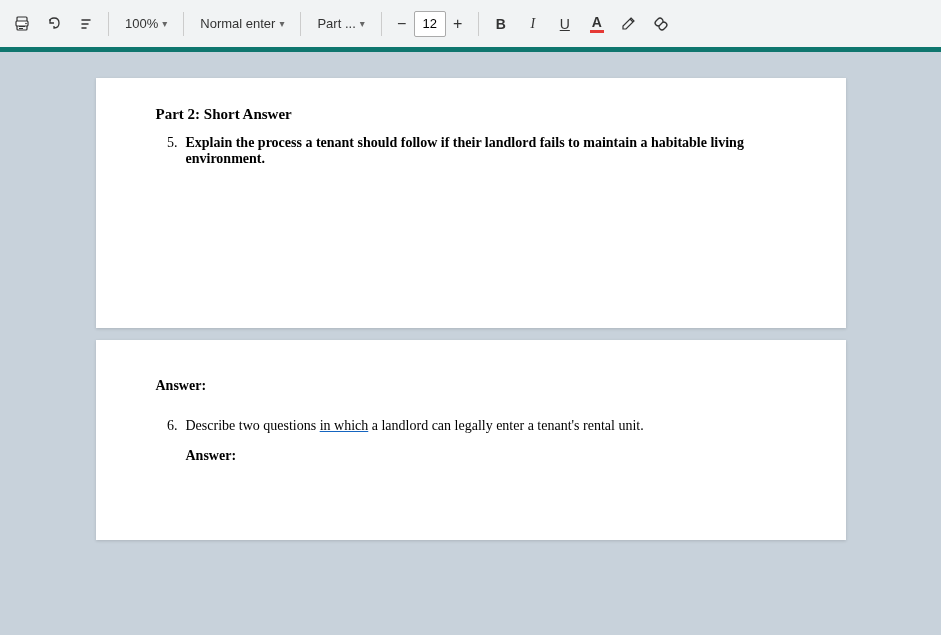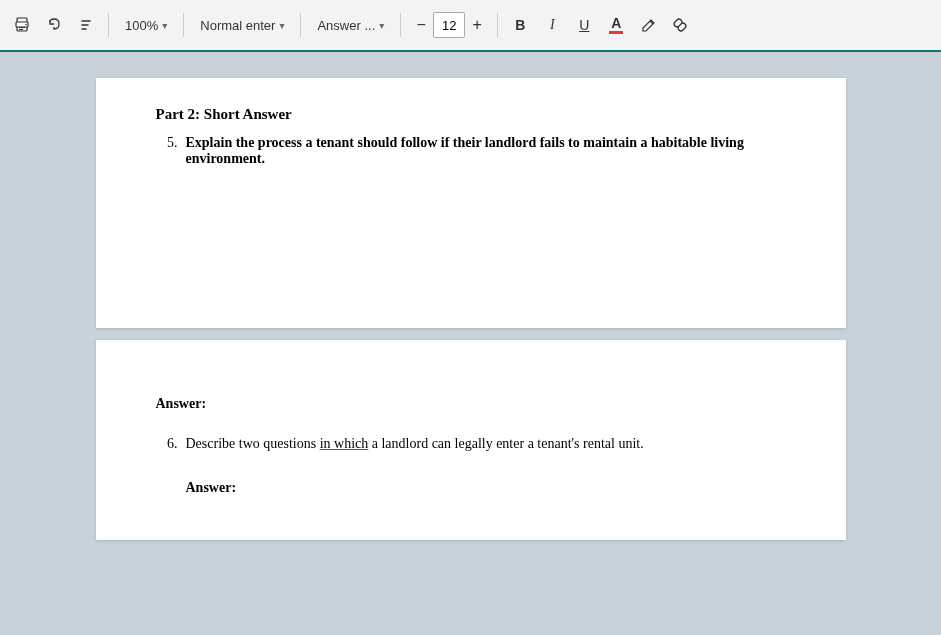--- a/index.html
+++ b/index.html
@@ -14,21 +14,21 @@
       overflow: hidden;
       font-family: 'Times New Roman', Times, serif;
       background: #d0d8e0;
     }
 
     
     .toolbar {
       display: flex;
       align-items: center;
       background: #f1f3f4;
-      border-bottom: 2px solid #0f766e;
+      border-bottom: 5px solid #0f766e;
       height: 52px;
       padding: 0 8px;
       gap: 4px;
     }
 
     .toolbar-separator {
       width: 1px;
       height: 24px;
       background: #ccc;
       margin: 0 4px;
@@ -168,21 +168,21 @@
 
     .question-text {
       flex: 1;
     }
 
     .question-text strong {
       font-weight: bold;
     }
 
     .answer-line {
-      margin-top: 28px;
+      margin-top: 10px;
       font-family: 'Times New Roman', Times, serif;
       font-size: 14px;
       font-weight: bold;
     }
 
     
     .top-panel {
       background: white;
       width: 750px;
       margin: 6px auto;
@@ -244,21 +244,21 @@
   <div class="toolbar-separator"></div>
 
   <button class="toolbar-dropdown">
     <span>Normal enter</span>
     <span class="arrow">▾</span>
   </button>
 
   <div class="toolbar-separator"></div>
 
   <button class="toolbar-dropdown">
-    <span>Answer ...</span>
+    <span>Part ...</span>
     <span class="arrow">▾</span>
   </button>
 
   <div class="toolbar-separator"></div>
 
   <div class="font-size-control">
     <button class="font-size-minus">
       <span>−</span>
     </button>
     <input class="font-size-box" type="text" value="12" style="">

